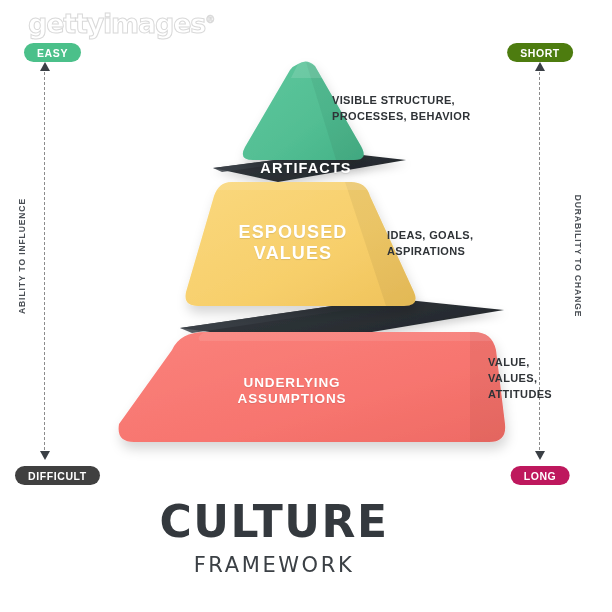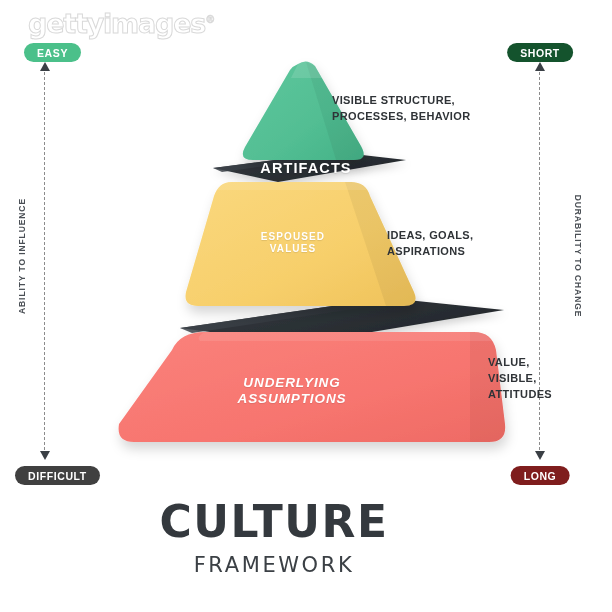--- a/index.html
+++ b/index.html
@@ -50,23 +50,23 @@
     padding: 0 13px;
     border-radius: 11px;
     color: #ffffff;
     font-size: 10.5px;
     font-weight: 700;
     letter-spacing: 0.6px;
     white-space: nowrap;
     font-family: "Liberation Sans", sans-serif;
   }
   .pill-easy     { left: 24px;  top: 43px; background: #4BC08A; }
-  .pill-short    { left: 540px; top: 43px; background: #14532d; transform: translateX(-50%); }
+  .pill-short    { left: 540px; top: 43px; background: #4d7c0f; transform: translateX(-50%); }
   .pill-difficult{ left: 15px;  top: 466px; background: #404040; }
-  .pill-long     { left: 540px; top: 466px; background: #7f1d1d; transform: translateX(-50%); }
+  .pill-long     { left: 540px; top: 466px; background: #be185d; transform: translateX(-50%); }
 
   
   .axis {
     position: absolute;
     width: 14px;
     top: 62px;
     height: 398px;
   }
   .axis-left  { left: 38px; }
   .axis-right { left: 533px; }
@@ -132,29 +132,28 @@
   .label-artifacts {
     left: 306px; top: 140px;
     transform: translate(-50%, -50%);
     font-size: 14.5px;
     letter-spacing: 1.1px;
     margin-top: 29px;
   }
   .label-values {
     left: 293px; top: 243px;
     transform: translate(-50%, -50%);
-    font-size: 10px;
+    font-size: 18px;
     letter-spacing: 1.1px;
   }
   .label-assumptions {
     left: 292px; top: 391px;
     transform: translate(-50%, -50%);
     font-size: 13.5px;
     letter-spacing: 0.9px;
-    font-style: italic;
   }
 
   
   .desc {
     position: absolute;
     color: #2f3337;
     font-size: 11px;
     font-weight: 700;
     letter-spacing: 0.35px;
     line-height: 1.45;
@@ -310,21 +309,21 @@
 PROCESSES, BEHAVIOR</div>
 
   <div class="tier-label label-values">ESPOUSED
 VALUES</div>
   <div class="desc desc-values">IDEAS, GOALS,
 ASPIRATIONS</div>
 
   <div class="tier-label label-assumptions">UNDERLYING
 ASSUMPTIONS</div>
   <div class="desc desc-assumptions">VALUE,
-VISIBLE,
+VALUES,
 ATTITUDES</div>
 
   <div class="title-block">
     <div class="title-main">CULTURE</div>
     <div class="title-sub">FRAMEWORK</div>
   </div>
 
 </div>
 
 </body></html>

